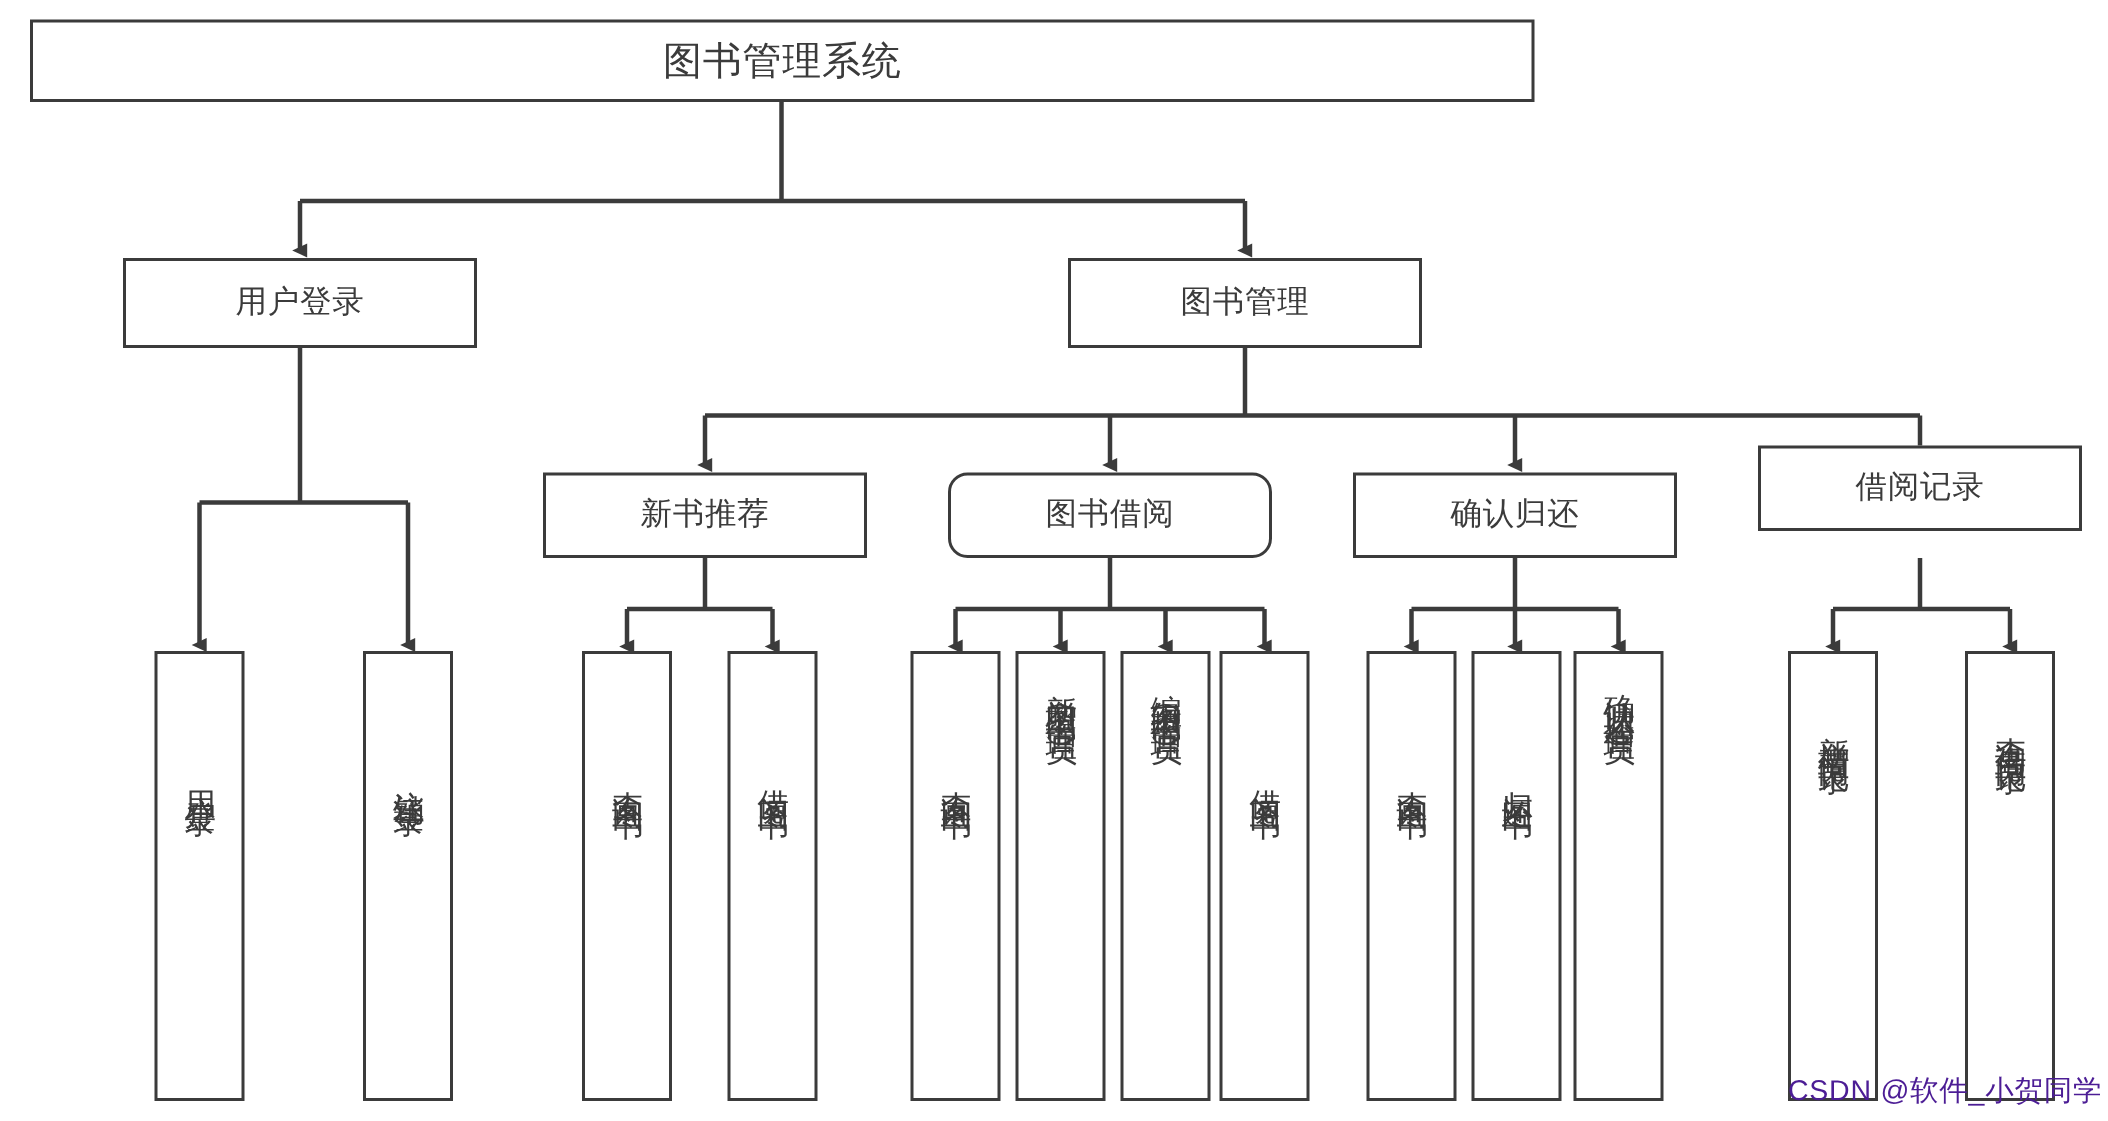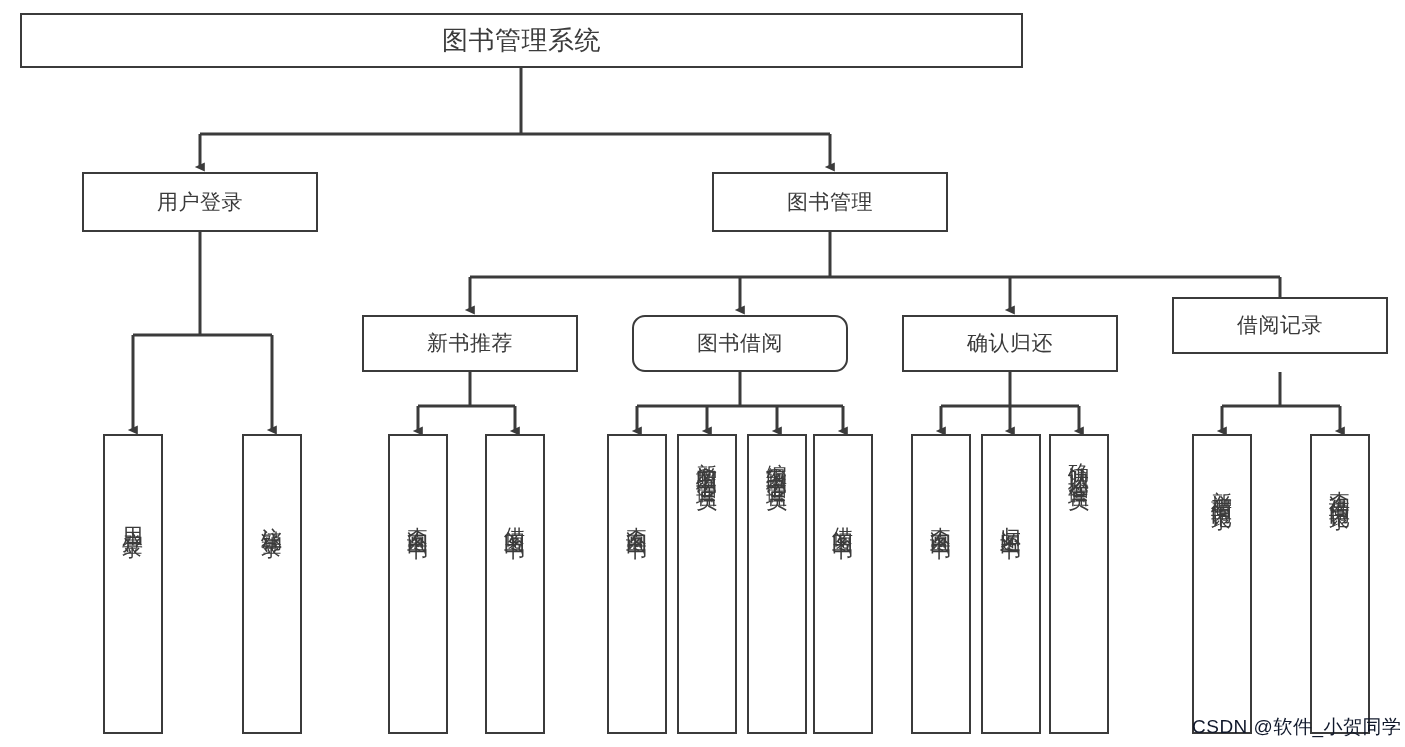--- a/index.html
+++ b/index.html
@@ -60,21 +60,21 @@
     writing-mode: vertical-rl;
     text-orientation: upright;
     font-size: 21px;
     letter-spacing: 4px;
     line-height: 1;
     white-space: pre;
     display: block;
   }
   .watermark {
     position: absolute;
-    color: #0f172a;
+    color: #4c1d95;
     font-size: 19px;
     letter-spacing: 0.5px;
     white-space: nowrap;
     z-index: 3;
     font-family: "Liberation Sans", "DejaVu Sans", sans-serif;
   }
 </style>
 </head>
 <body>
 

